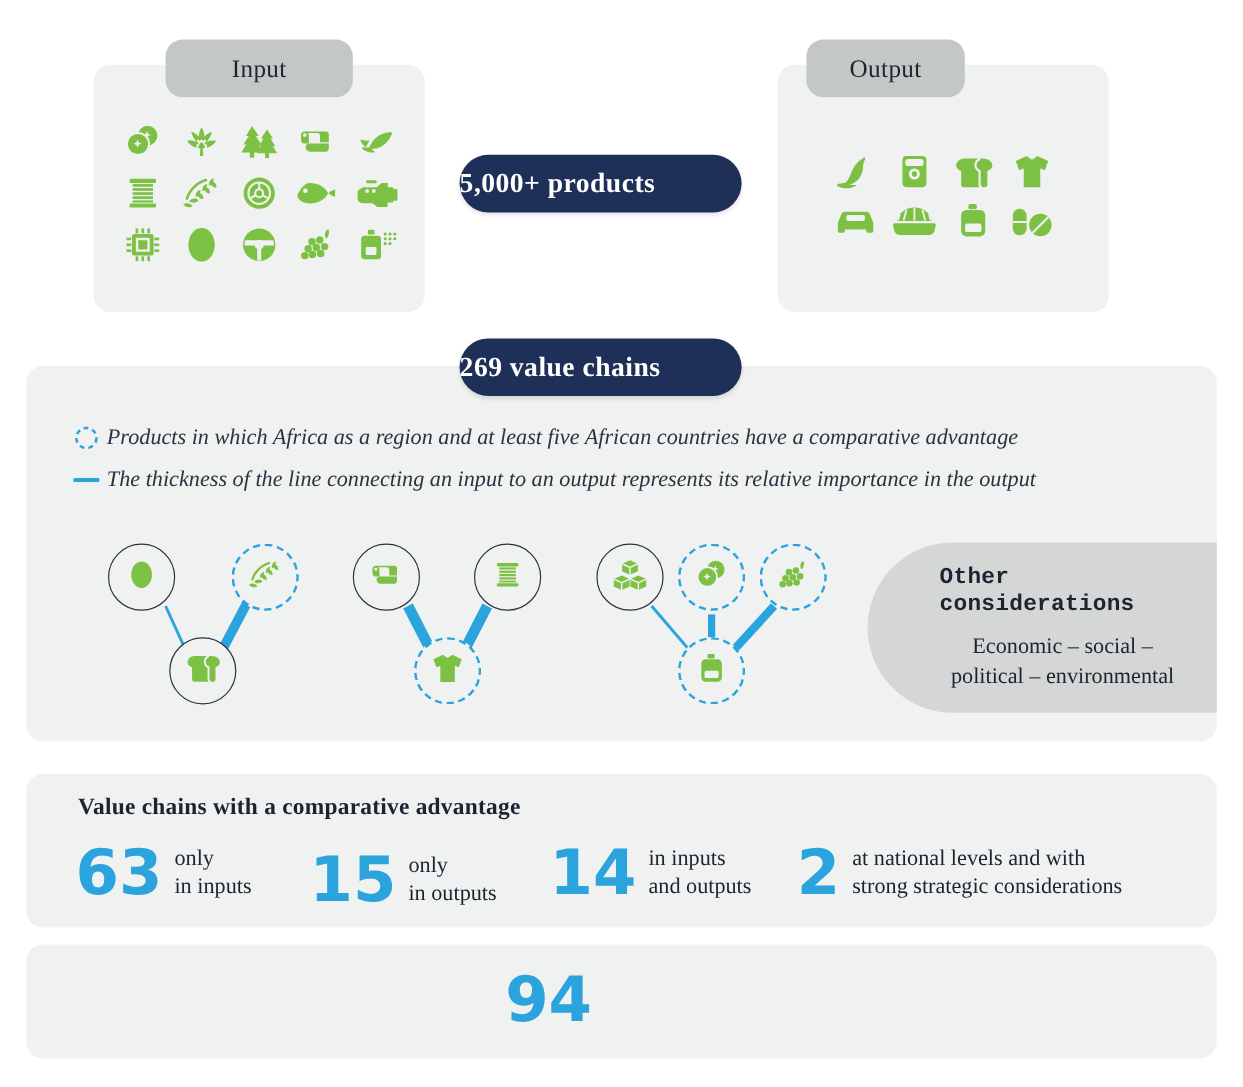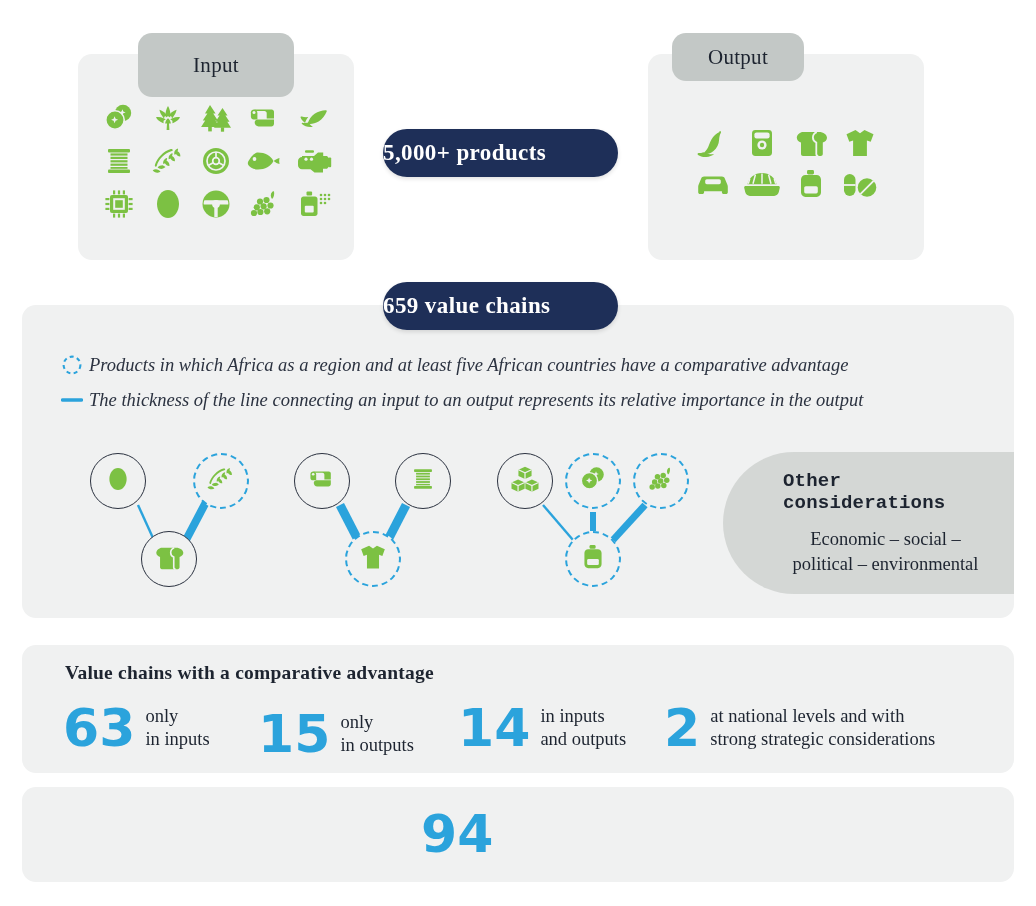--- a/index.html
+++ b/index.html
@@ -125,21 +125,21 @@
     font-size: 19px; color: #1d2430; line-height: 1.28;
     white-space: pre-line;
   }
 </style>
 </head>
 <body>
 
 <div class="stage">
 
   <div class="panel" style="left:78px; top:54px; width:276px; height:206px;"></div>
-  <div class="tab" style="left:138px; top:33px; width:156px; height:64px;">
+  <div class="tab" style="left:138px; top:33px; width:156px; height:48px;">
     <span>Input</span>
   </div>
 
   <div class="icon-grid" style="left:95px; top:96px; width:242px; height:130px;
               grid-template-columns:repeat(5,1fr); grid-template-rows:repeat(3,1fr);">
 
     <div class="icon-cell">
       <svg width="34" height="34" viewBox="0 0 34 34" aria-hidden="true">
         <circle cx="21" cy="12" r="8.2" fill="#7cc143"></circle>
         <circle cx="13" cy="19" r="9.2" fill="#7cc143" stroke="#f0f1f1" stroke-width="1.6"></circle>
@@ -396,21 +396,21 @@
         <path d="M3 16h11.5" stroke="#f0f1f1" stroke-width="1.8"></path>
         <path d="M19.4 25.1L32.6 11.9" stroke="#f0f1f1" stroke-width="1.8"></path>
       </svg>
     </div>
   </div>
 
   <div class="pill" style="left:383px; top:129px; width:235px; height:48px;">
     <span>5,000+ products</span>
   </div>
   <div class="pill" style="left:383px; top:282px; width:235px; height:48px; z-index:5;">
-    <span>659 value chains</span>
+    <span>269 value chains</span>
   </div>
 
   <div class="panel" style="left:22px; top:305px; width:992px; height:313px;"></div>
 
   <div class="legend" style="left:55px; top:352px;">
     <div class="legend-row">
       <span class="legend-mark">
         <svg width="22" height="22" viewBox="0 0 22 22" aria-hidden="true">
           <circle cx="11" cy="11" r="8.4" fill="none" stroke="#2ba3dc" stroke-width="2.1" stroke-dasharray="4 3.4"></circle>
         </svg>

